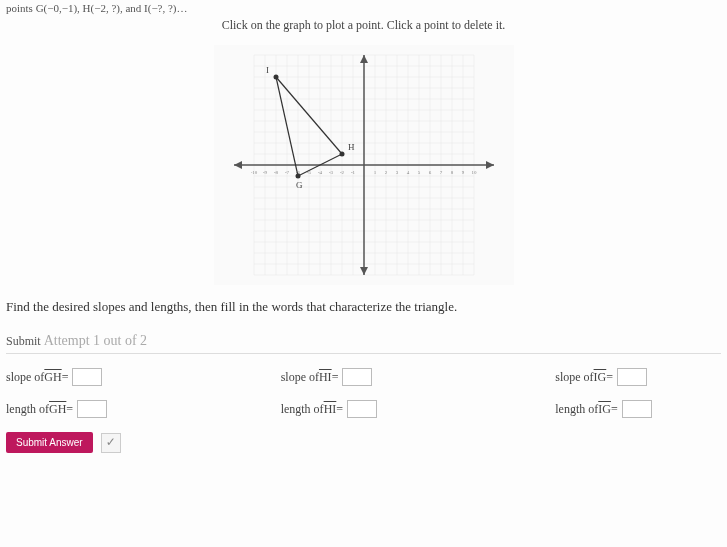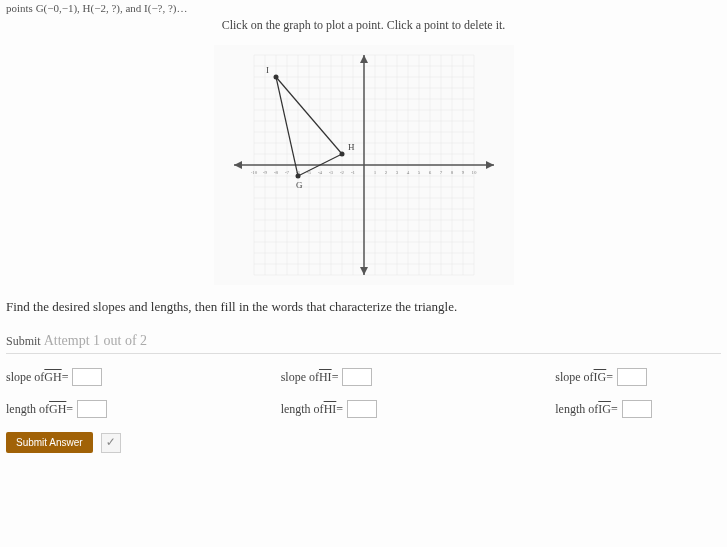--- a/index.html
+++ b/index.html
@@ -80,21 +80,21 @@
     height: 20px;
     border: 1px solid #ccc;
     background: #fff;
     margin-left: 6px;
     padding-right: 6px;
     font-size: 10px;
     color: #888;
   }
   .submit-btn {
     display: inline-block;
-    background: #a16207;
+    background: #be185d;
     color: #fff;
     font-size: 10px;
     padding: 5px 10px;
     border: none;
     border-radius: 2px;
     font-family: Arial, sans-serif;
   }
   .check-box {
     display:inline-flex;
     width:20px; height:20px;

